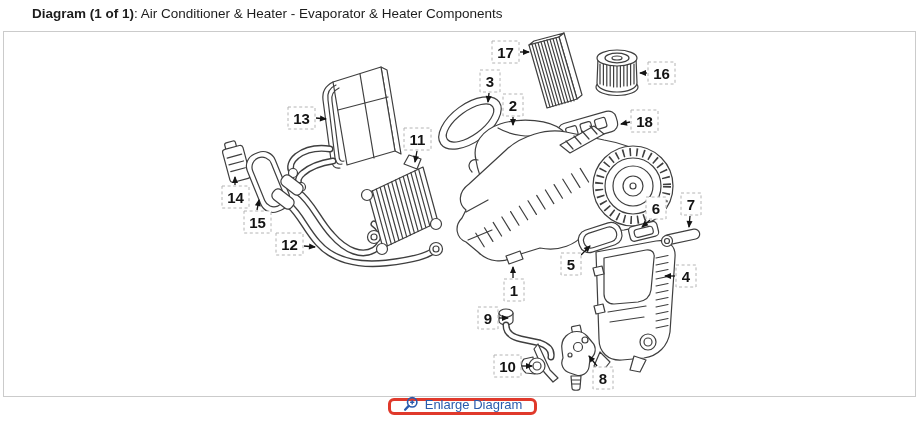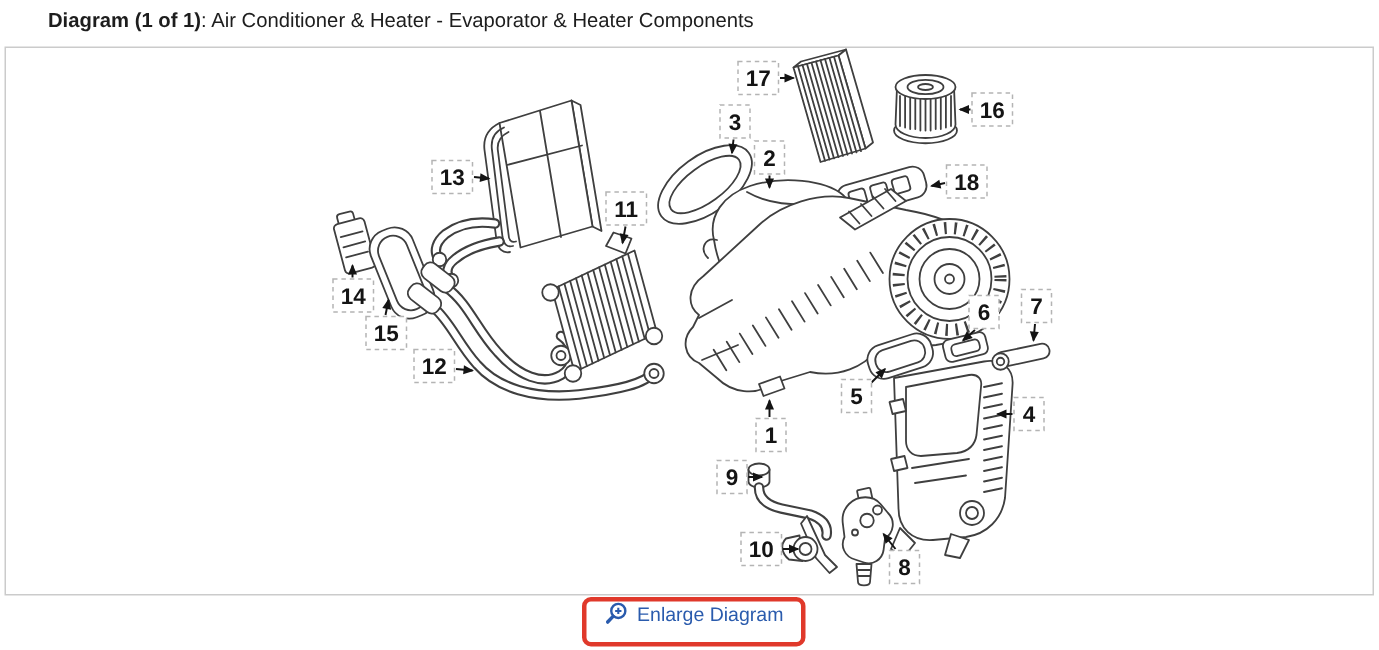--- a/index.html
+++ b/index.html
@@ -12,22 +12,22 @@
   #panel svg{display:block;}
   
   .ln{fill:none;stroke:#3f3f3f;stroke-width:1.2;stroke-linejoin:round;stroke-linecap:round;}
   .fw{fill:#ffffff;stroke:#3f3f3f;stroke-width:1.2;stroke-linejoin:round;stroke-linecap:round;}
   .tube{fill:none;stroke:#3f3f3f;stroke-width:7;stroke-linecap:round;}
   .tubein{fill:none;stroke:#ffffff;stroke-width:4.2;stroke-linecap:round;}
   .cbox{fill:#ffffff;stroke:#b4b4b4;stroke-width:1;stroke-dasharray:3 2.6;}
   .cnum{font-family:"Liberation Sans",sans-serif;font-size:15px;font-weight:bold;fill:#141414;}
   .arr{stroke:#141414;stroke-width:1.3;fill:none;}
   
-  #enlarge-wrap{position:absolute;left:388px;top:398px;width:149px;height:33px;box-sizing:border-box;
-      border:3px solid #e0392b;border-radius:6px;display:flex;align-items:flex-start;justify-content:center;
+  #enlarge-wrap{position:absolute;left:388px;top:398px;width:149px;height:17px;box-sizing:border-box;
+      border:3px solid #e0392b;border-radius:6px;display:flex;align-items:flex-end;justify-content:center;
       gap:6px;background:#fff;}
   #enlarge-link{display:flex;align-items:center;gap:6px;color:#2a5bad;font-size:13px;
       text-decoration:none;cursor:pointer;}
 </style>
 </head>
 <body>
 
 <div id="page">
 
   <div id="hdr">

